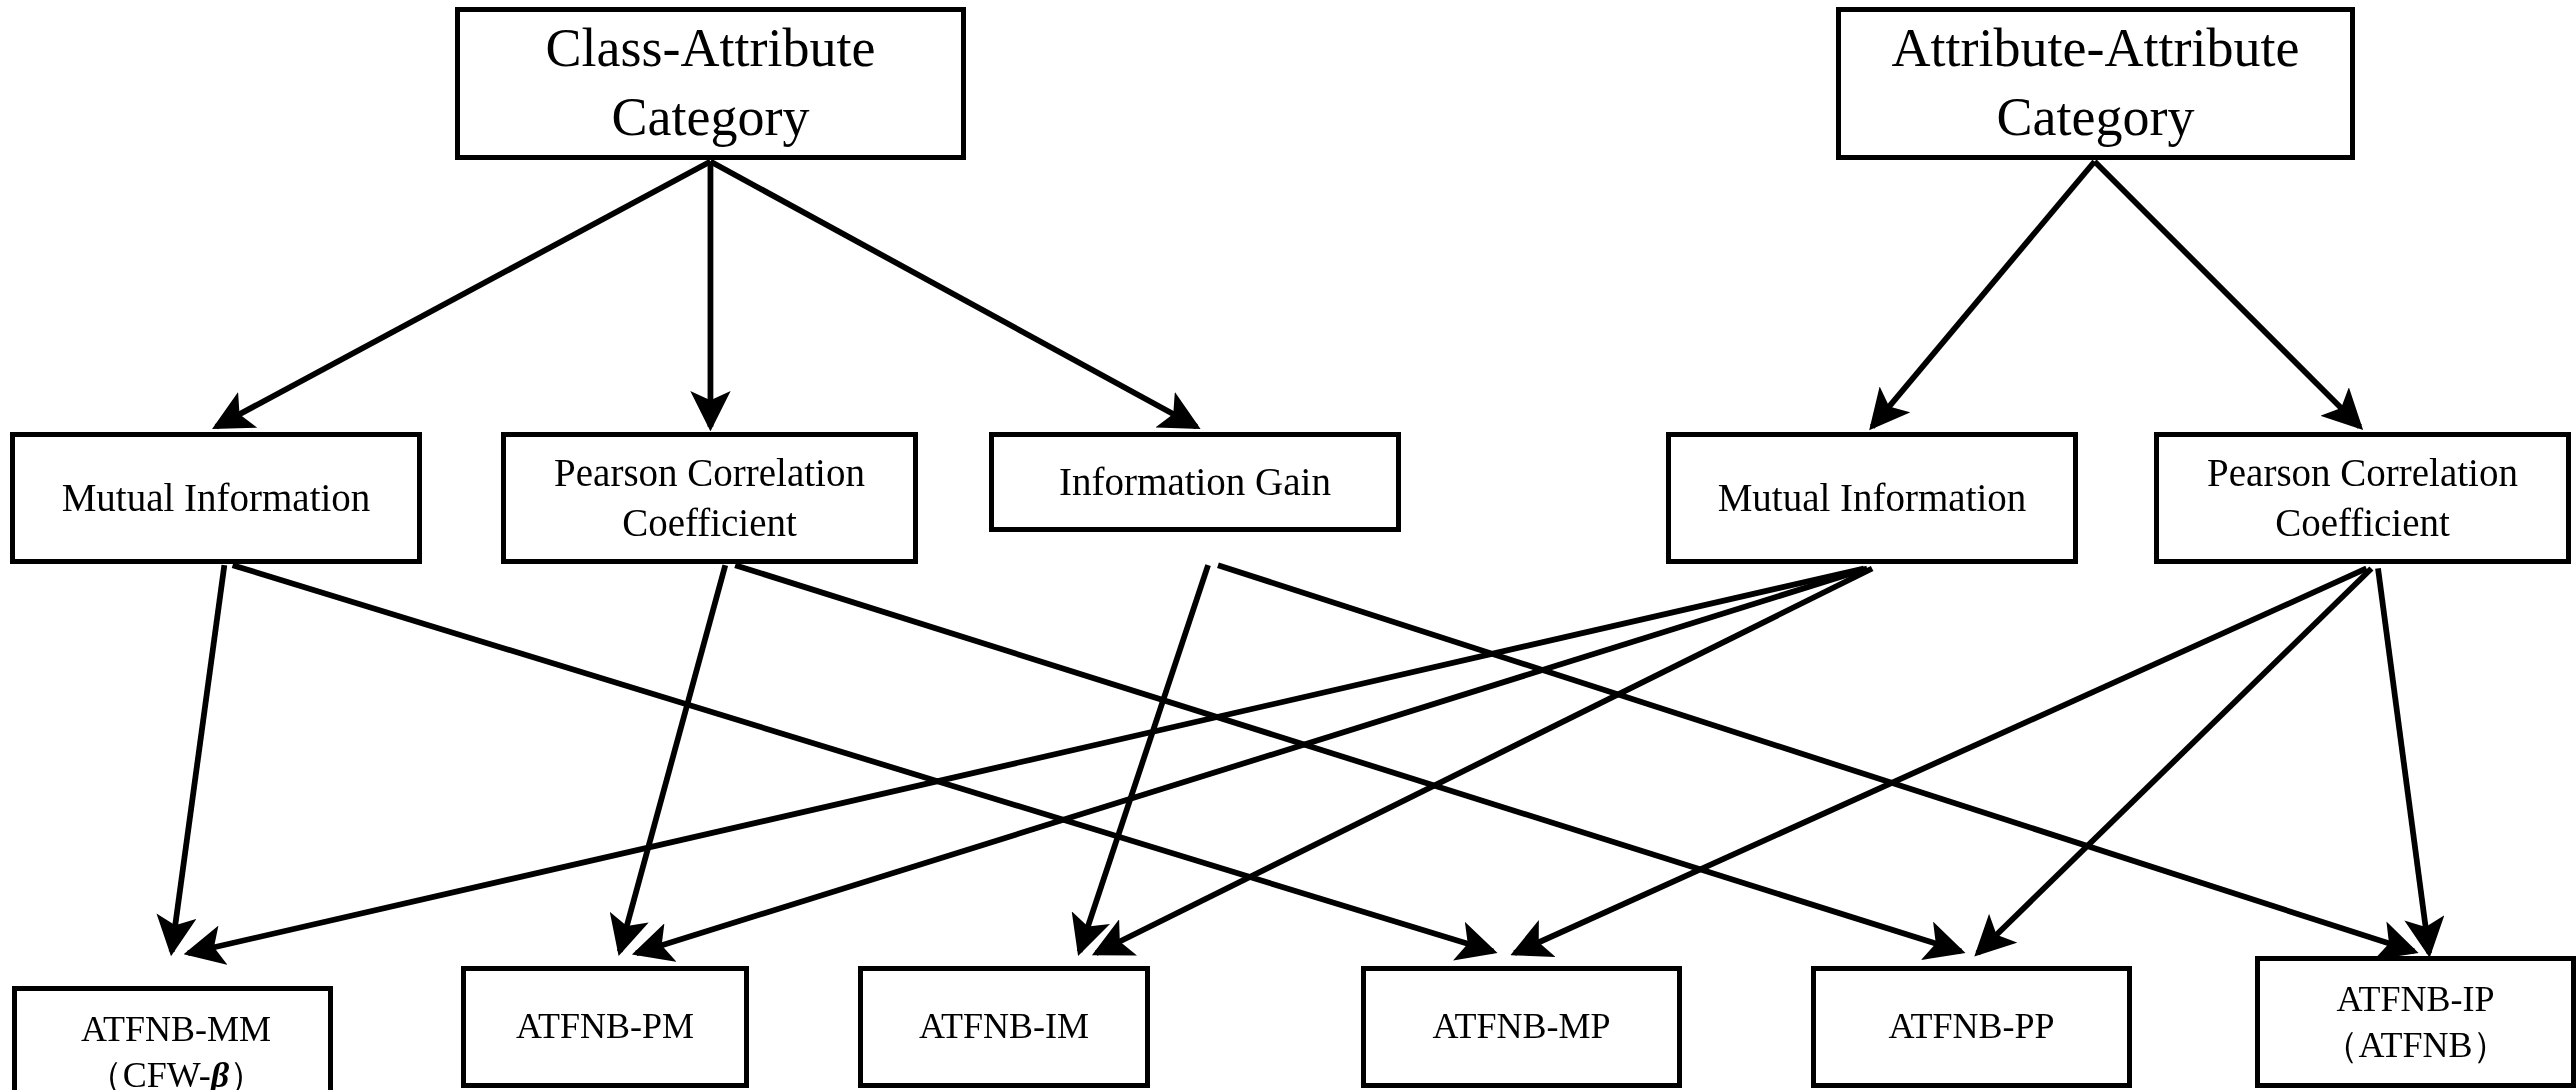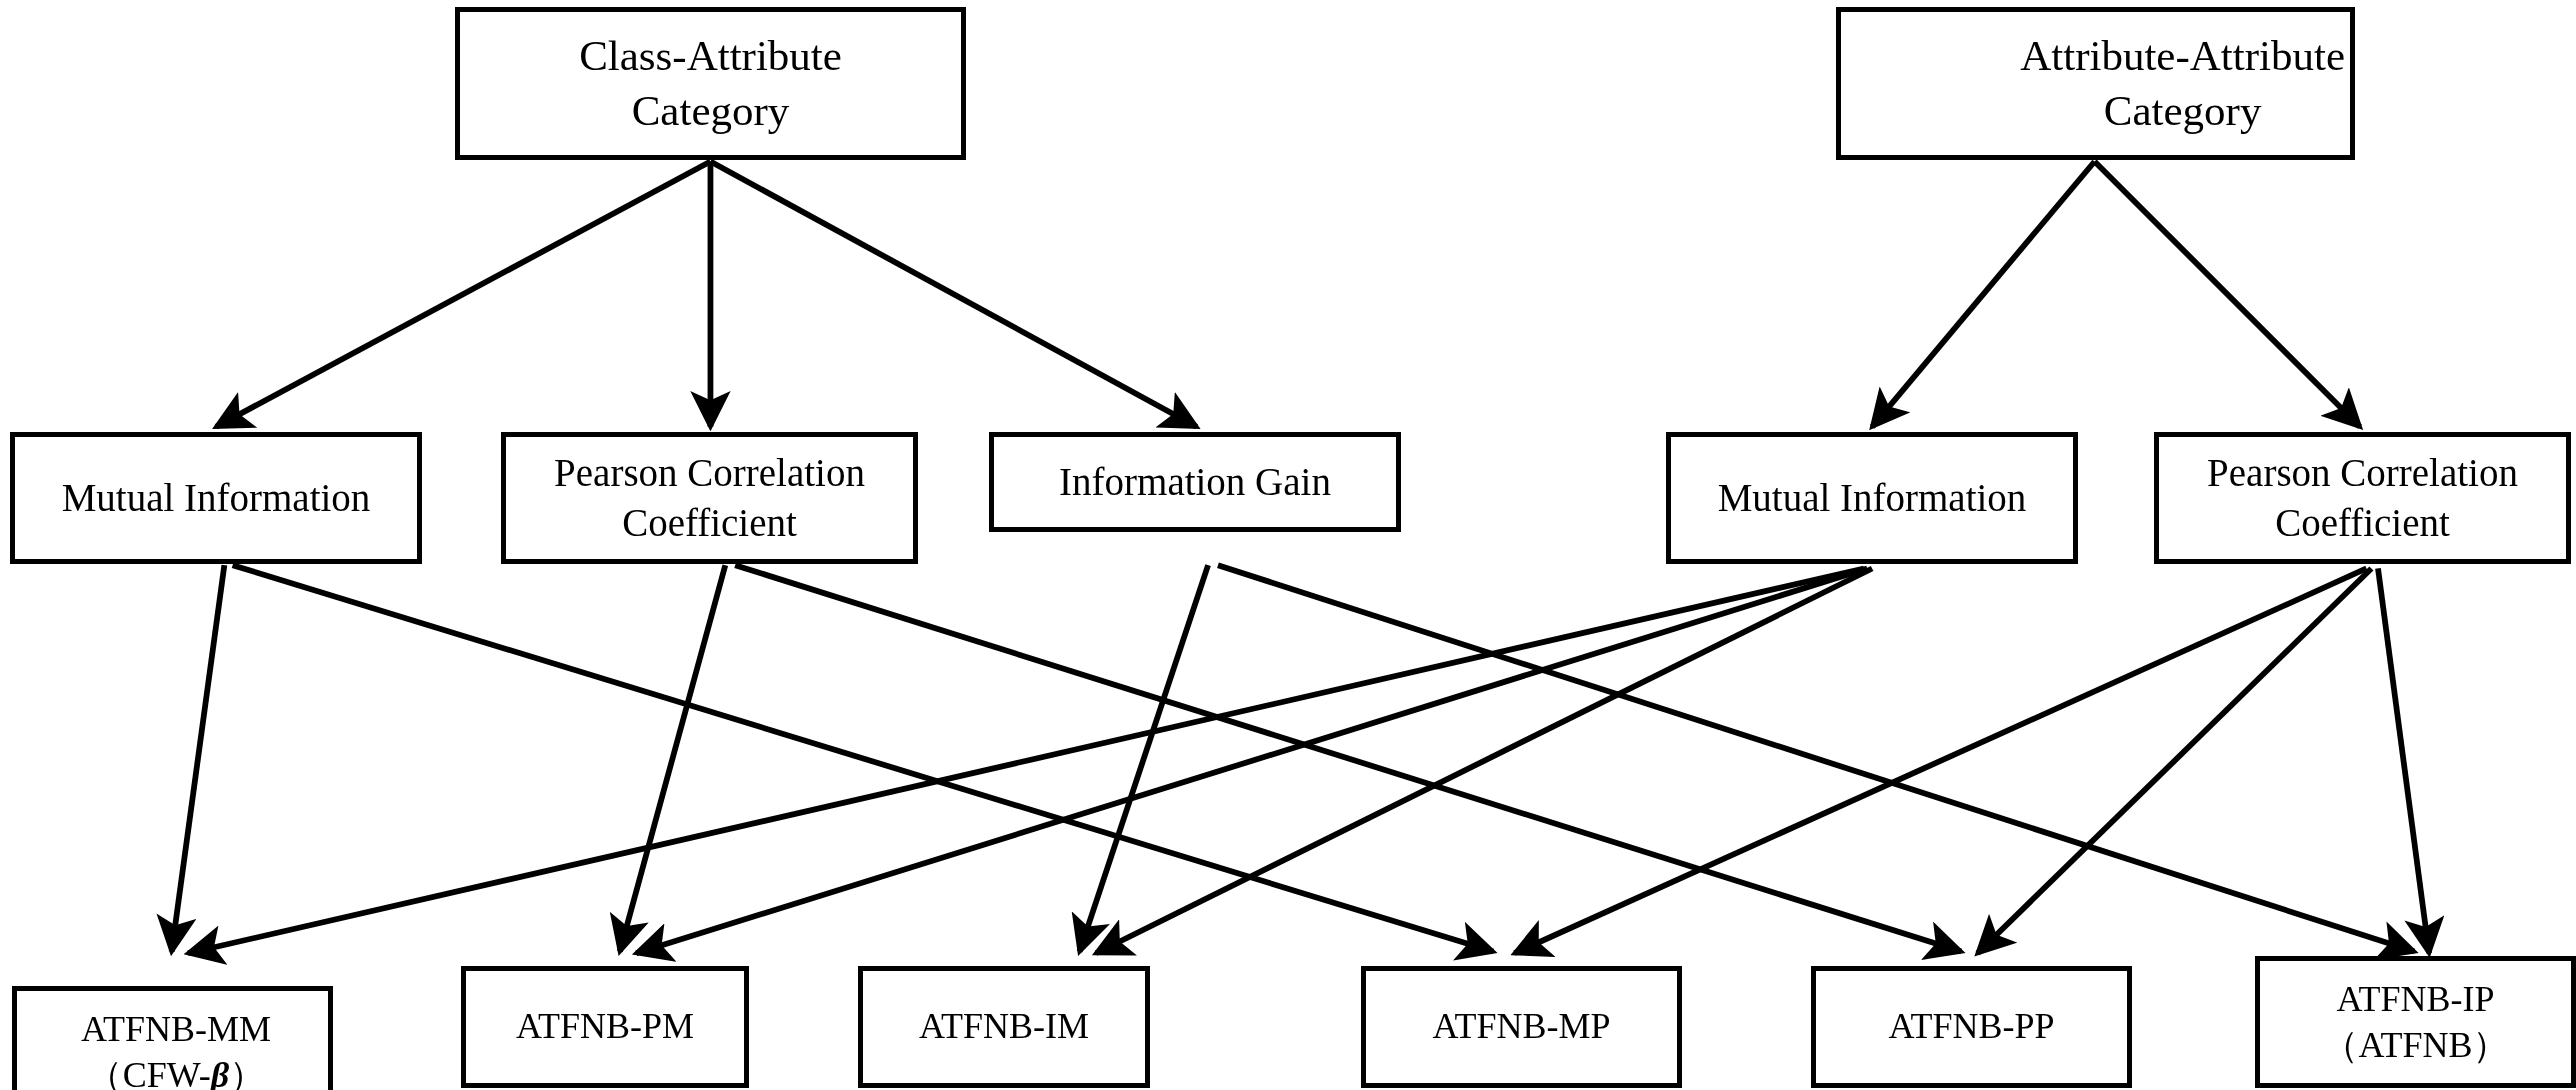--- a/index.html
+++ b/index.html
@@ -36,21 +36,21 @@
     text-align: center;
     color: #000000;
     line-height: 1.14;
     z-index: 5;
   }
   .node-label {
     display: block;
     padding: 0 5px;
     white-space: pre-line;
   }
-  .tier-top  { font-size: 43px; }
+  .tier-top  { font-size: 54px; }
   .tier-mid  { font-size: 39px; }
   .tier-leaf { font-size: 36px; }
   .node.two-line .node-label { line-height: 1.28; }
   .beta { font-style: italic; font-weight: bold; }
 </style>
 </head>
 <body>
 
 <div id="canvas">
 
@@ -79,21 +79,21 @@
         <line x1="2878" y1="690" x2="2400" y2="1157" stroke="#000000" stroke-width="7" marker-end="url(#arrowhead)"></line>
         <line x1="2886" y1="690" x2="2948" y2="1157" stroke="#000000" stroke-width="7" marker-end="url(#arrowhead)"></line>
       </g>
   </svg>
 
   <div id="nodes">
       <div class="node tier-top two-line" style="left: 455px; top: 6.6px; width: 511px; height: 153px;">
         <span class="node-label">Class-Attribute
 Category</span>
       </div>
-      <div class="node tier-top two-line" style="left: 1836px; top: 6.6px; width: 519px; height: 153px; justify-content: flex-end;">
+      <div class="node tier-top two-line" style="left: 1836px; top: 6.6px; width: 519px; height: 153px;">
         <span class="node-label">Attribute-Attribute
 Category</span>
       </div>
       <div class="node tier-mid" style="left: 10px; top: 432px; width: 412px; height: 132px;">
         <span class="node-label">Mutual Information</span>
       </div>
       <div class="node tier-mid two-line" style="left: 501px; top: 432px; width: 417px; height: 132px;">
         <span class="node-label">Pearson Correlation
 Coefficient</span>
       </div>

